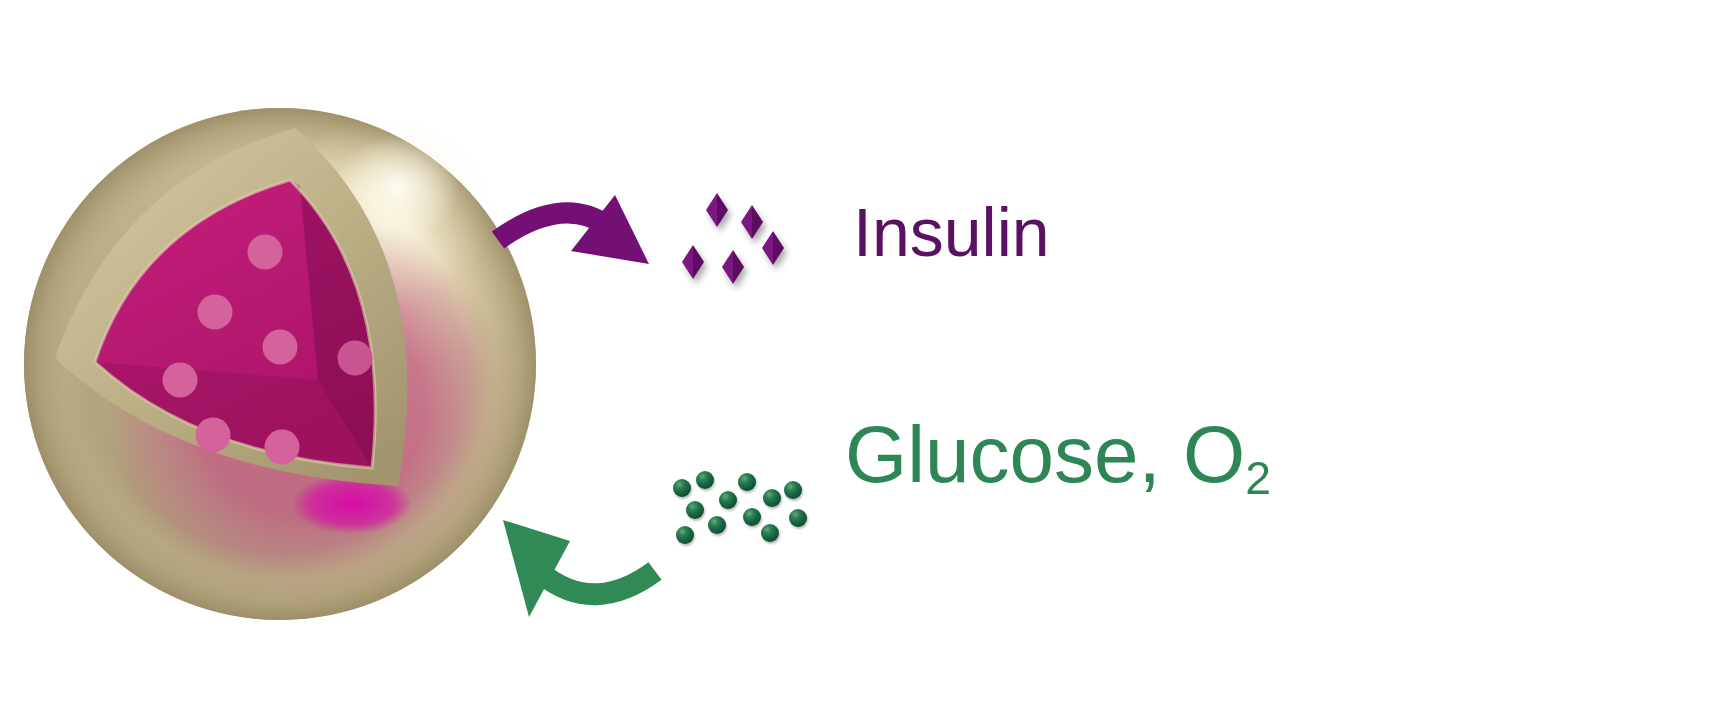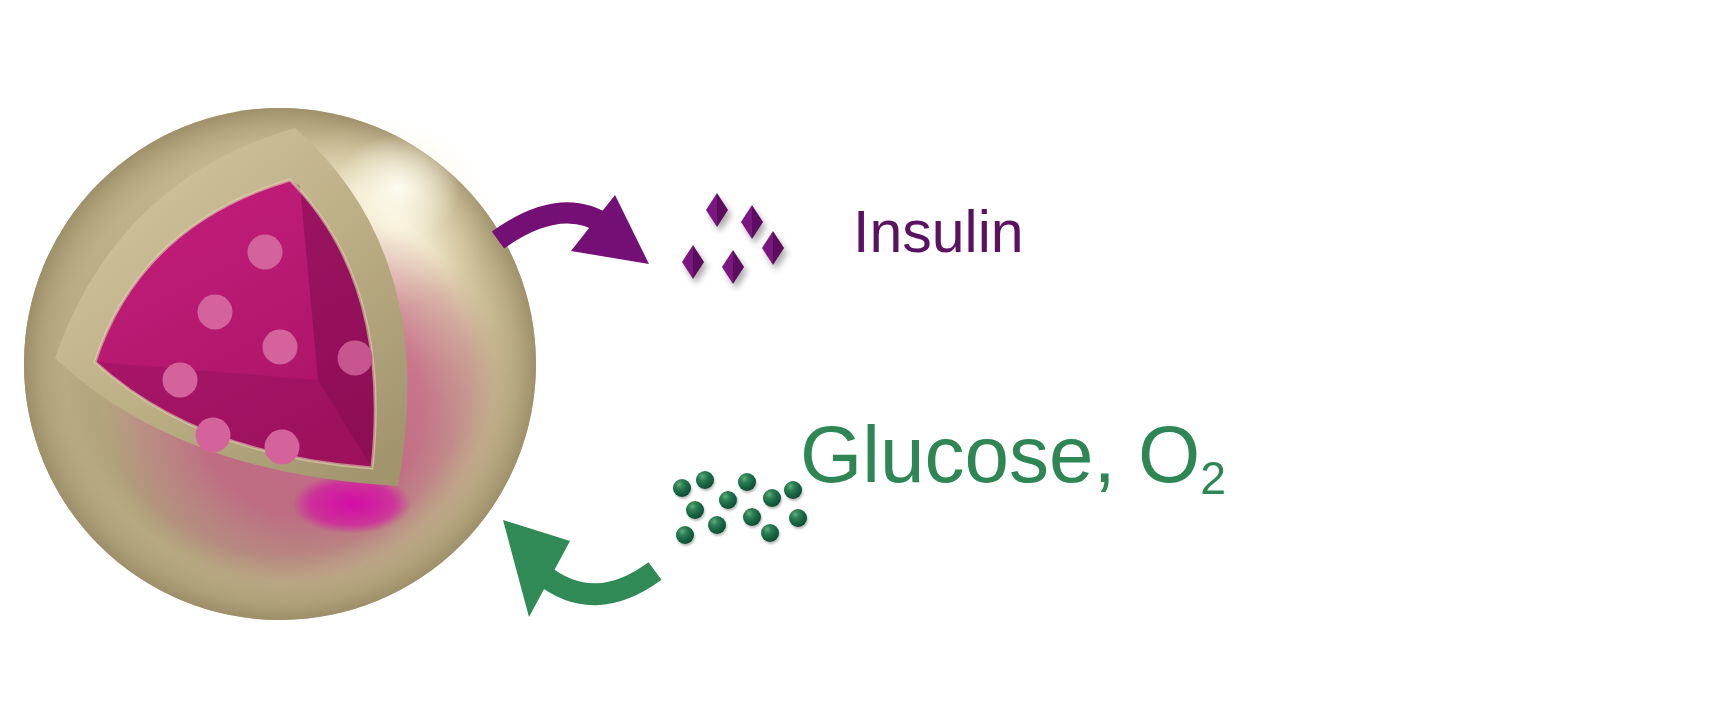--- a/index.html
+++ b/index.html
@@ -7,25 +7,25 @@
     position:relative;
     width:1716px;height:724px;
     background:#ffffff;
     overflow:hidden;
     font-family:"Liberation Sans", sans-serif;
   }
   .scene svg{position:absolute;left:0;top:0;}
   .label{position:absolute;white-space:nowrap;}
   .insulin-label{
     left:853px;top:192px;
-    font-size:59px;line-height:80px;
+    font-size:68px;line-height:80px;
     color:#5a1161;
   }
   .nutrients-label{
-    left:800px;top:413px;
+    left:845px;top:413px;
     font-size:80px;line-height:84px;
     color:#2e8655;
   }
   .sub{font-size:0.58em;vertical-align:-0.26em;}
 </style>
 </head>
 <body>
 
 <div class="scene">
 

